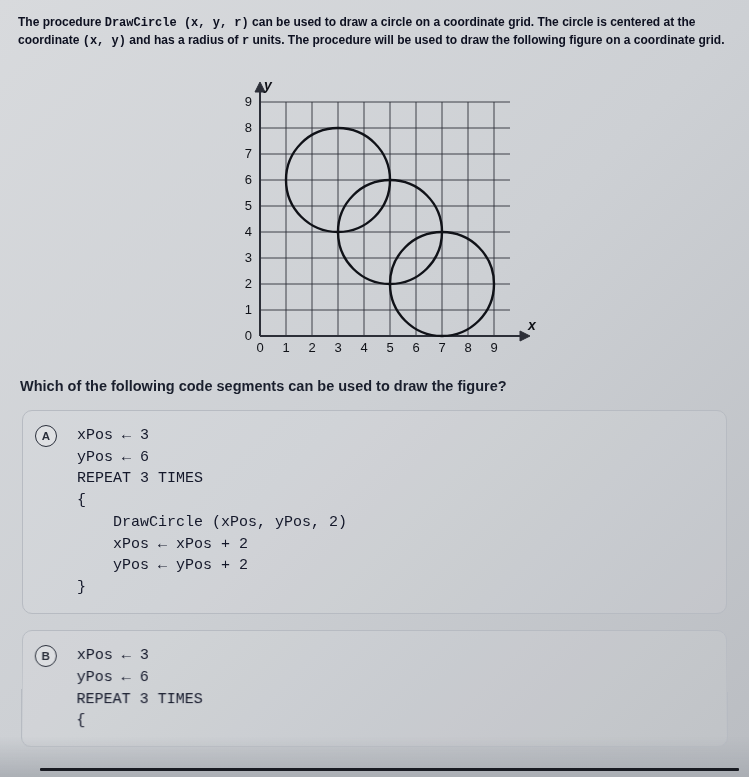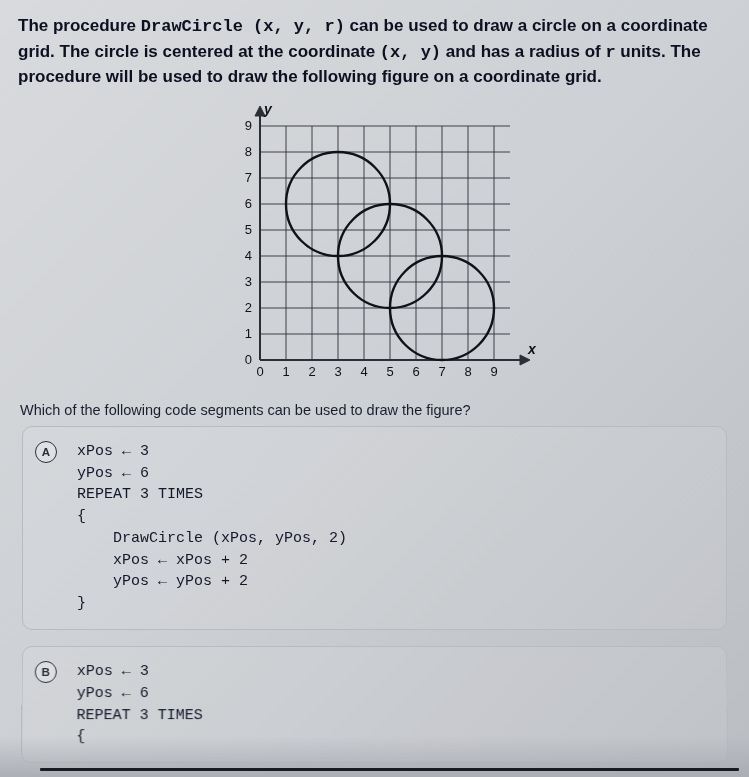--- a/index.html
+++ b/index.html
@@ -7,36 +7,36 @@
     width: 749px;
     height: 777px;
     background: linear-gradient(135deg, #d8dadd 0%, #cdd0d4 50%, #babdc2 100%);
     font-family: Arial, Helvetica, sans-serif;
     padding: 14px 18px;
     color: #0d1020;
     overflow: hidden;
     position: relative;
   }
   .prompt {
-    font-size: 17px;
+    font-size: 12px;
     line-height: 1.45;
     font-weight: 600;
-    margin-bottom: 10px;
+    margin-bottom: 25px;
   }
   .mono { font-family: "Courier New", Courier, monospace; font-weight: 700; }
   .figure-wrap {
     display: flex;
     justify-content: center;
     margin: 6px 0 12px 0;
   }
   svg.grid { display: block; }
   .question {
     font-size: 14.5px;
-    font-weight: 400;
-    margin: 6px 0 8px 2px;
+    font-weight: 700;
+    margin: 6px 0 16px 2px;
     color: #1a1f2d;
   }
   .option {
     border: 1.5px solid #b7bbc2;
     border-radius: 10px;
     background: rgba(255,255,255,0.08);
     padding: 14px 14px 14px 54px;
     margin: 0 4px 16px 4px;
     position: relative;
     min-height: 60px;

